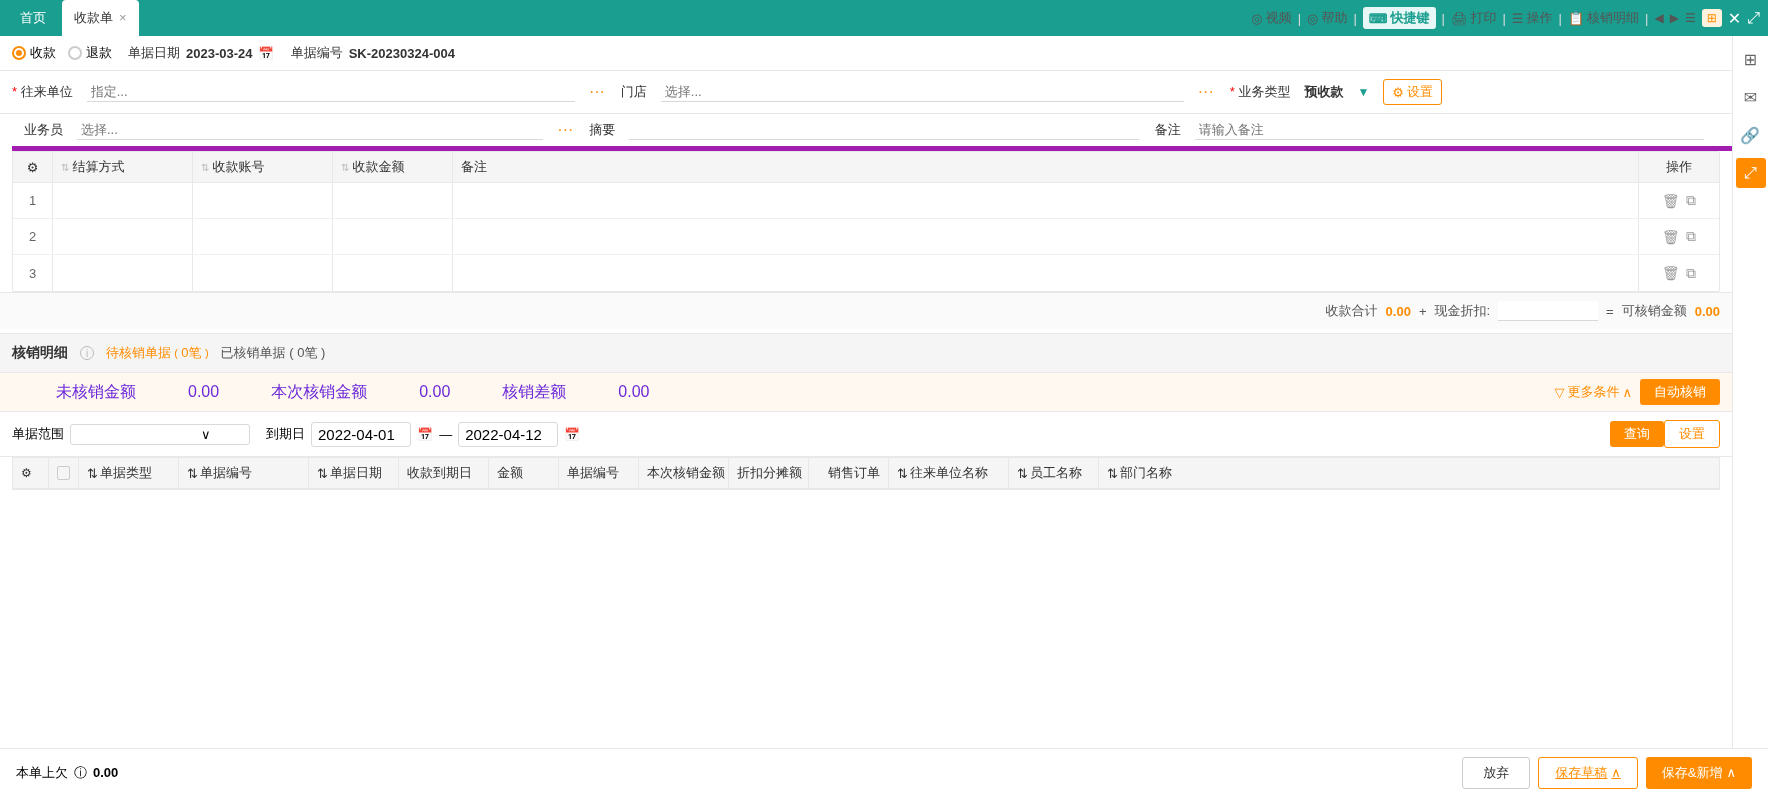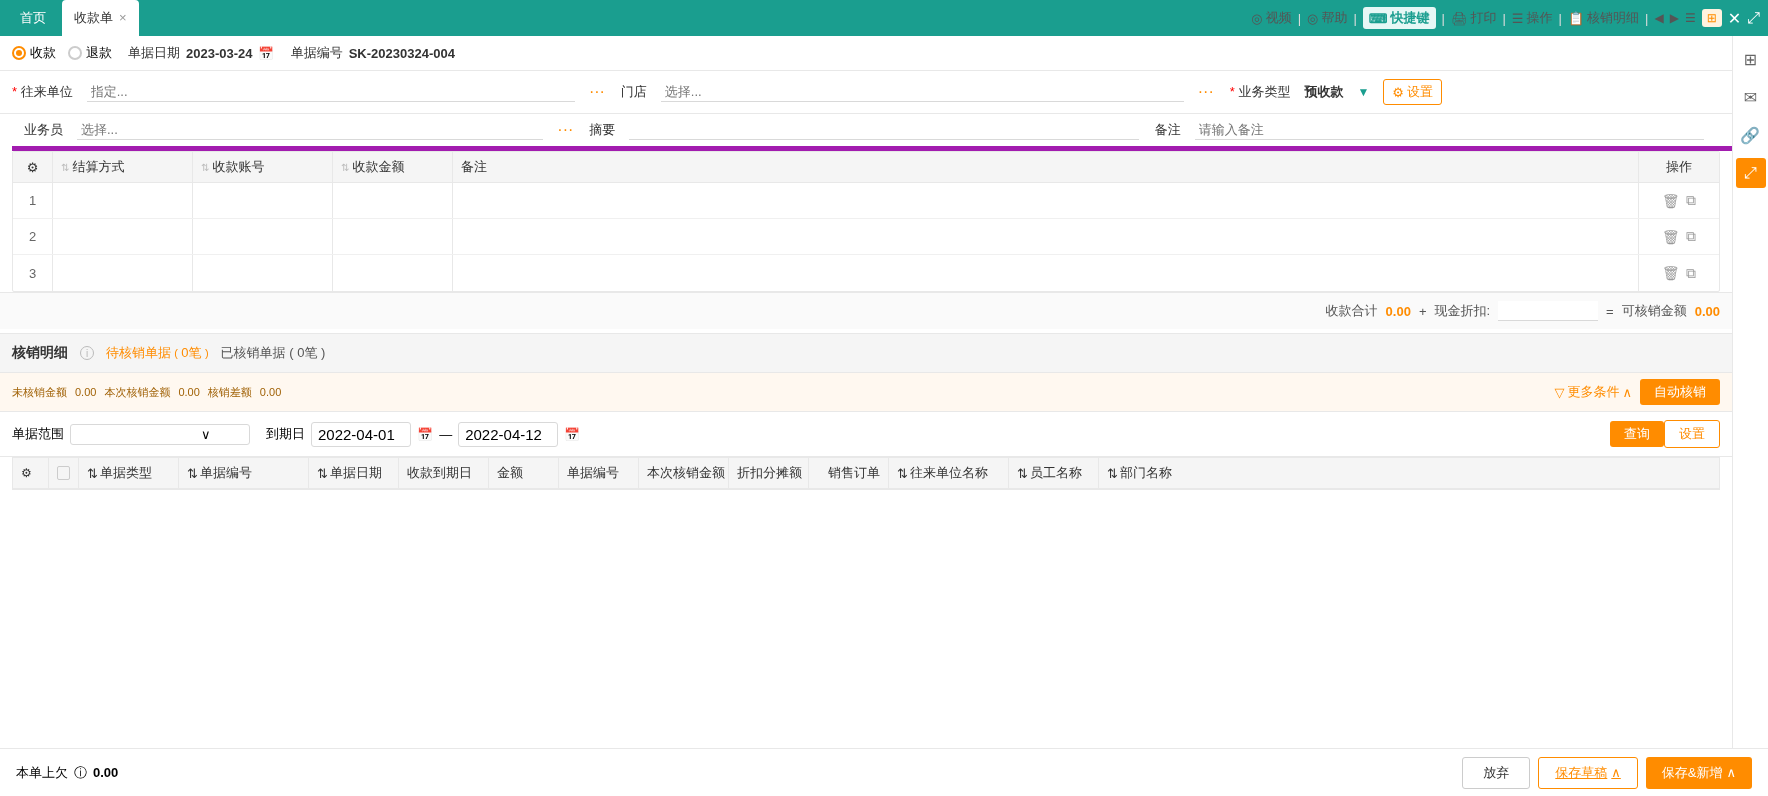--- a/index.html
+++ b/index.html
@@ -295,22 +295,23 @@
 
     
     .filter-row {
       padding: 6px 12px;
       display: flex;
       align-items: center;
       gap: 8px;
       border-bottom: 1px solid #e8e8e8;
     }
     .filter-value {
-      color: #a16207;
-      font-size: 11px;
+      color: #6d28d9;
+      font-size: 16px;
+      margin-left: 44px;
     }
     .orange-btn {
       background: #ff8c00;
       color: #fff;
       border: none;
       padding: 4px 14px;
       border-radius: 3px;
       cursor: pointer;
       font-size: 13px;
     }

